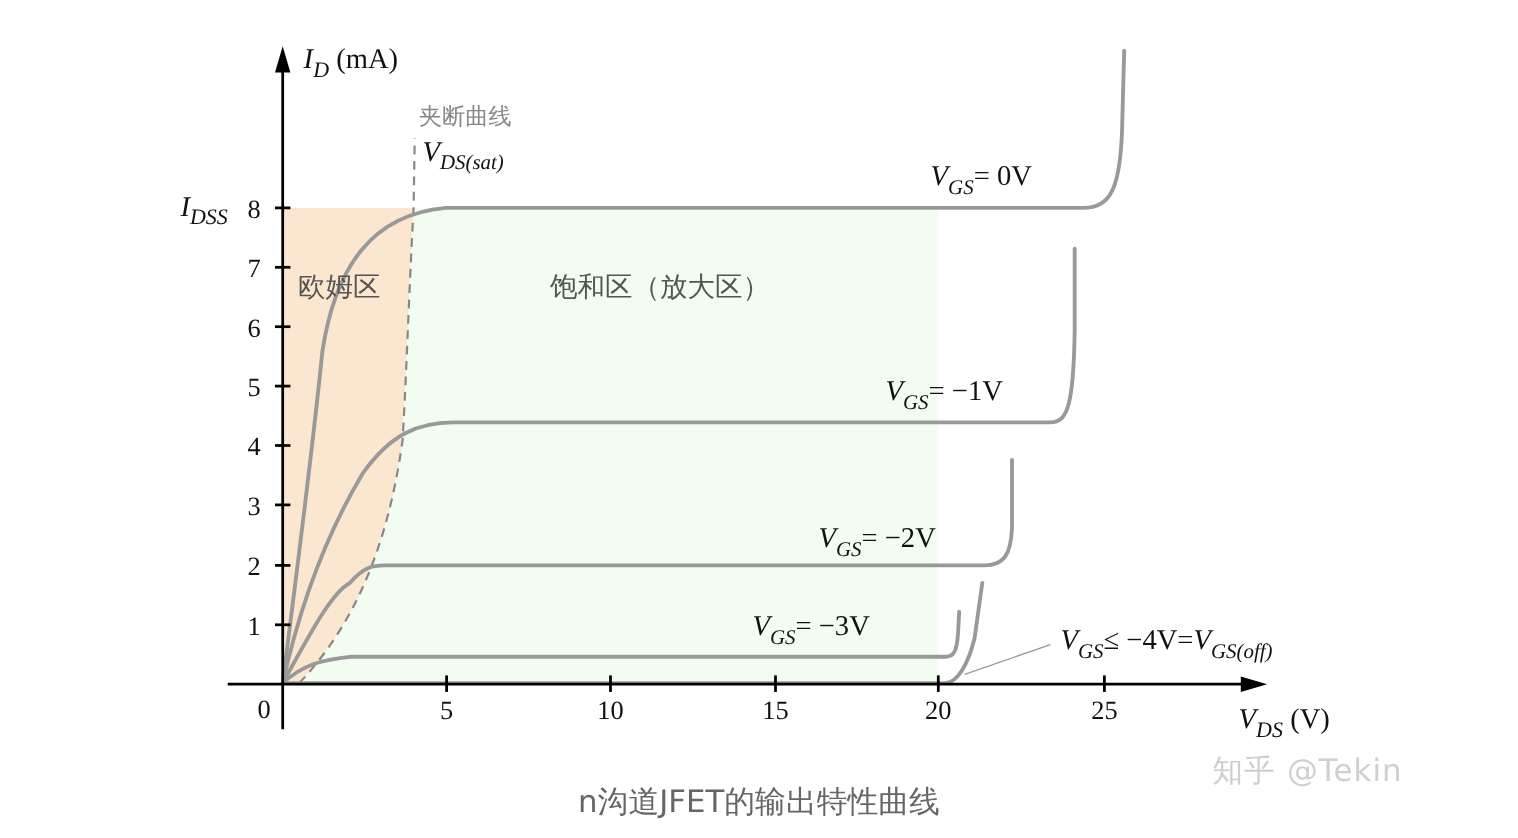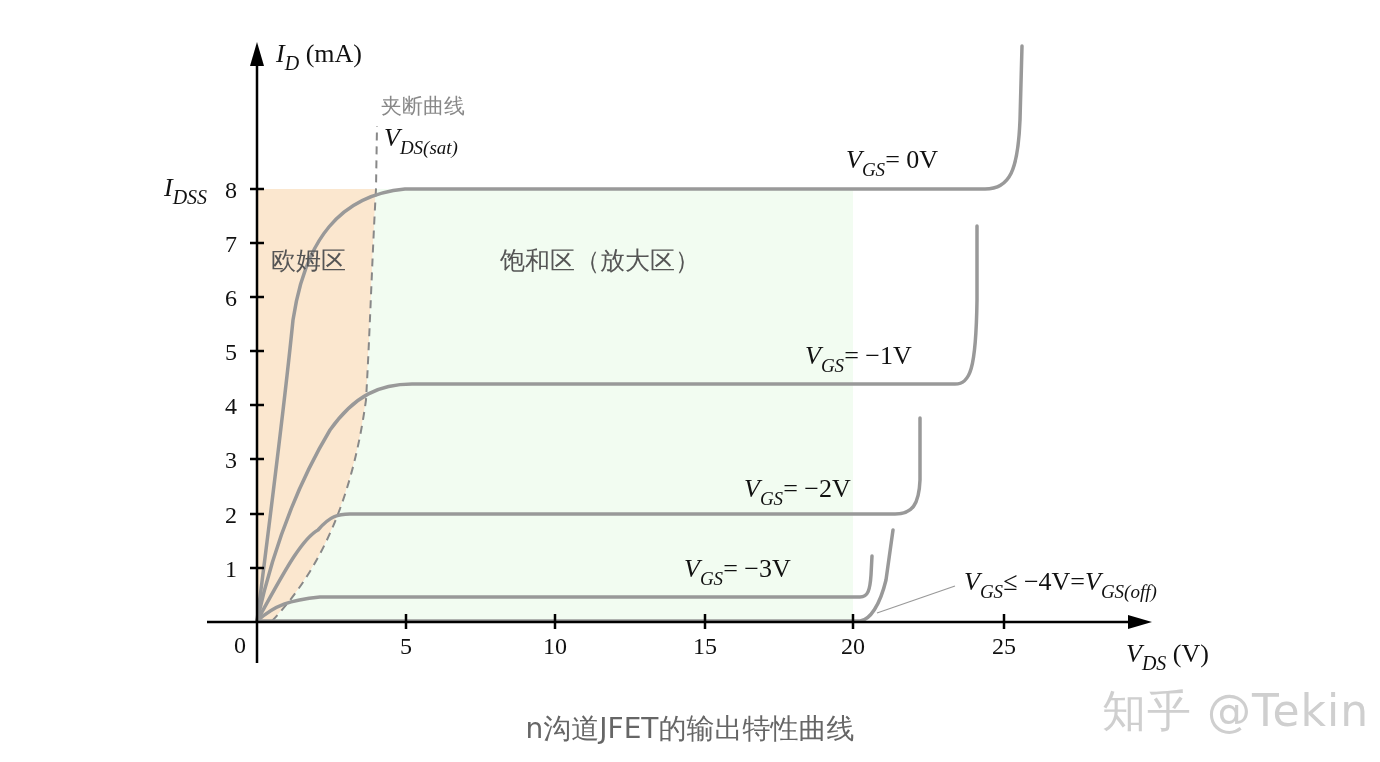--- a/index.html
+++ b/index.html
@@ -5,21 +5,21 @@
   html, body { margin: 0; padding: 0; background: #ffffff; }
   body { width: 1380px; height: 762px; position: relative; overflow: hidden; }
   svg { position: absolute; left: 0; top: 0; }
   .serif { font-family: "Liberation Serif", "DejaVu Serif", serif; }
   .sans { font-family: "DejaVu Sans", "Liberation Sans", sans-serif; }
   .tick-label { font-size: 24px; fill: #111; }
   .axis-title { font-size: 26px; fill: #111; }
   .curve-label { font-size: 26px; fill: #111; }
   .region-label { font-size: 25px; fill: #555; }
   .caption { position: absolute; left: 0; width: 1380px; top: 710px; text-align: center; font-size: 28px; color: #666; }
-  .watermark { position: absolute; left: 1102px; top: 682px; font-size: 44px; color: #cfcfcf; letter-spacing: 1px; }
+  .watermark { position: absolute; left: 1102px; top: 682px; font-size: 28px; color: #cfcfcf; letter-spacing: 1px; }
 </style>
 </head>
 <body>
 
 <svg width="1380" height="762" viewBox="0 0 1380 762">
 
   <path d="M257,189 L376,189 C372,260 370,330 366,400 C355,480 330,560 272,621 L257,621 Z" fill="#fbe7cf"></path>
   <path d="M376,189 L853,189 L853,621 L272,621 C330,560 355,480 366,400 C370,330 372,260 376,189 Z" fill="#f2fcf1"></path>
 
   <path d="M272,621 C330,560 355,480 366,400 C370,330 372,260 376,189 L377,126" fill="none" stroke="#888" stroke-width="2" stroke-dasharray="8,6"></path>

